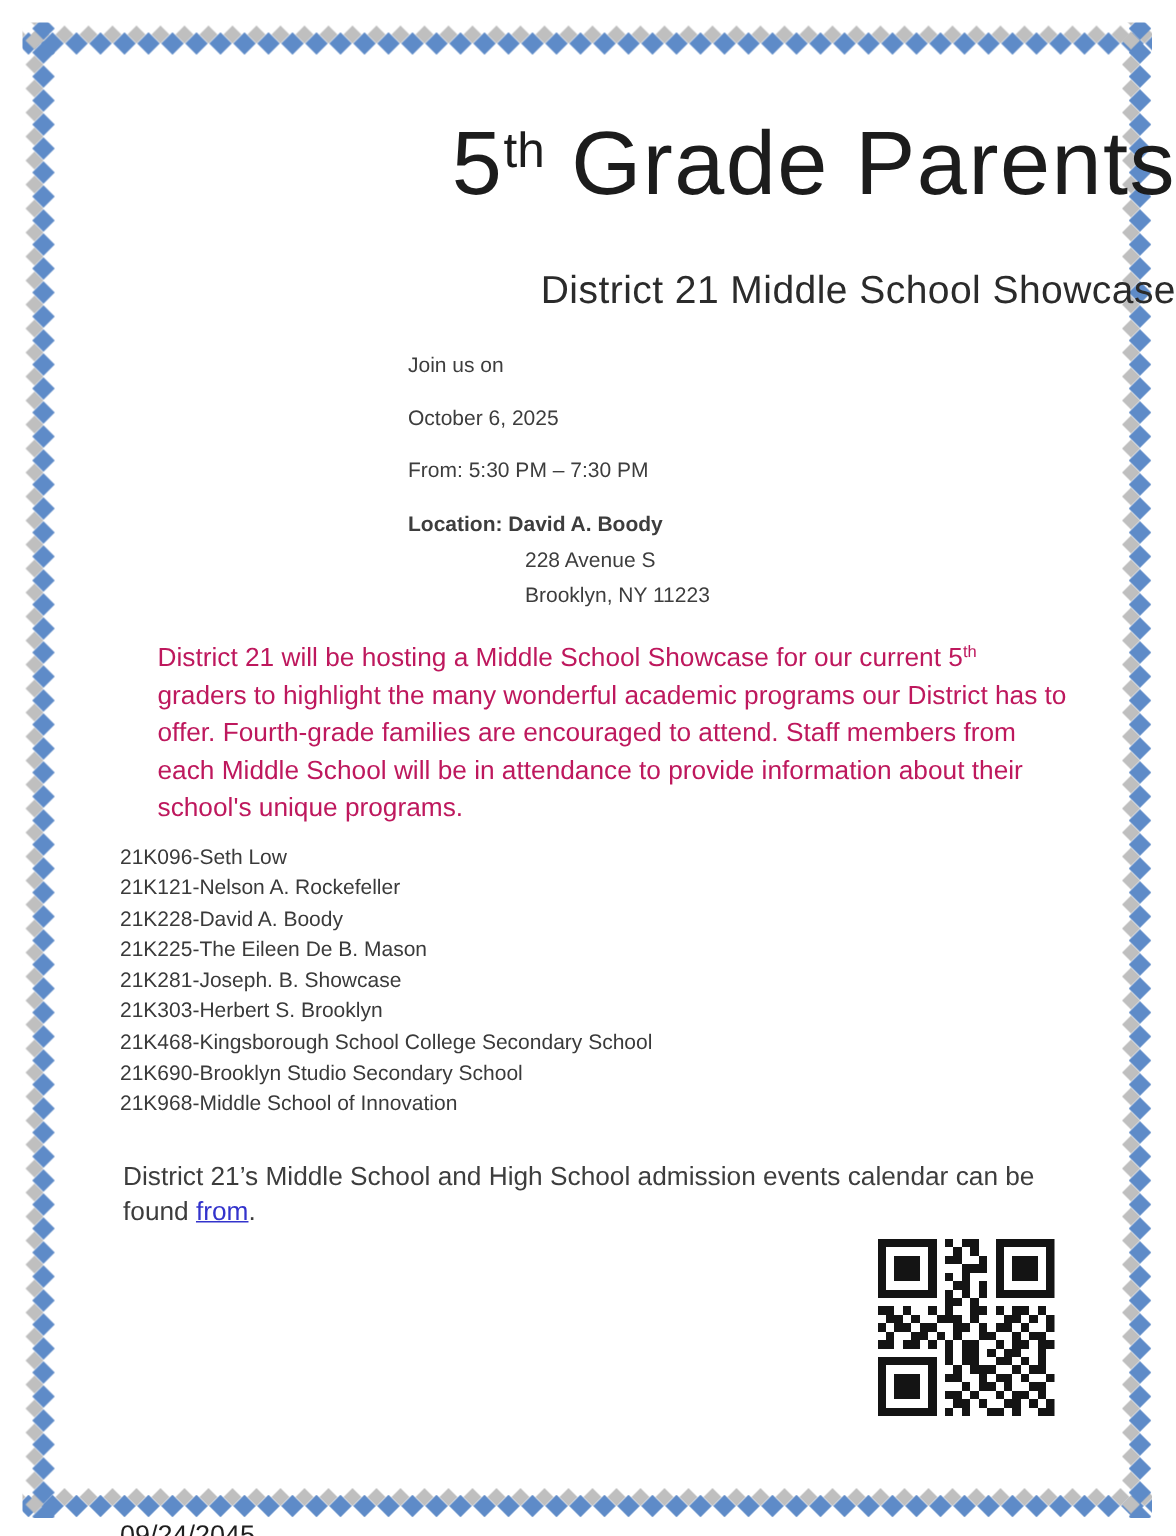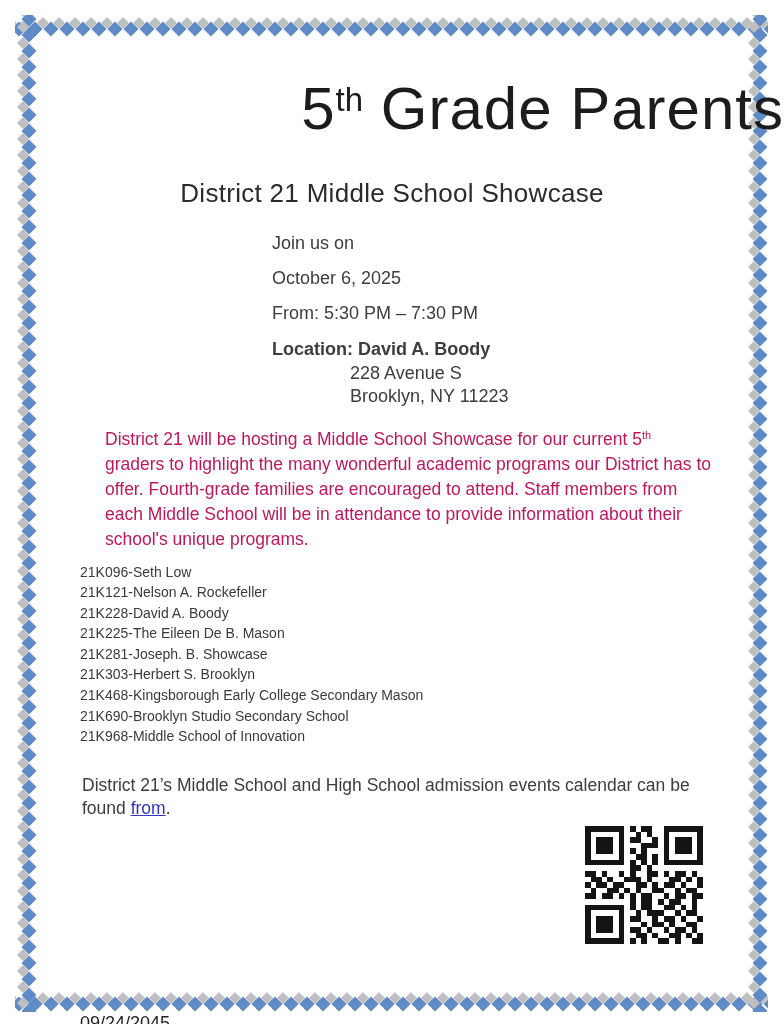--- a/index.html
+++ b/index.html
@@ -14,24 +14,24 @@
     font-family:"Liberation Sans", sans-serif;
   }
   .rope-border{position:absolute;left:0;top:0;z-index:0;}
   .content{position:absolute;inset:0;z-index:1;}
   .page-title{
     margin:76px 0 0 0;text-align:right;
     font-size:60px;font-weight:400;color:#1c1c1c;letter-spacing:1px;line-height:1.1;
   }
   .page-title sup{font-size:33px;vertical-align:18px;letter-spacing:0;}
   .subtitle{
-    margin:36px 0 0 0;text-align:center;
+    margin:36px 0 0 0;text-align:right;
     font-size:26px;font-weight:400;color:#2b2b2b;letter-spacing:.3px;
   }
-  .details{margin:24px 0 0 272px;font-size:18px;color:#3d3d3d;}
+  .details{margin:24px 0 0 272px;font-size:14px;color:#3d3d3d;}
   .details p{margin:0 0 14px 0;line-height:21px;}
   .details .addr{margin:0 0 0 78px;line-height:23.5px;}
   .details .loc{margin-bottom:0;line-height:23.5px;font-weight:bold;}
   .intro{
     margin:14px 72px 0 105px;
     font-size:17.5px;line-height:25px;color:#be185d;
   }
   .intro sup{font-size:11px;vertical-align:6px;}
   .schools{margin:10px 0 0 80px;font-size:14px;line-height:20.6px;color:#3a3a3a;}
   .calendar{
@@ -88,21 +88,21 @@
 
   <p class="intro"><span>District 21 will be hosting a Middle School Showcase for our current 5</span><sup>th</sup><span> graders to highlight the many wonderful academic programs our District has to offer. Fourth-grade families are encouraged to attend. Staff members from each Middle School will be in attendance to provide information about their school's unique programs.</span></p>
 
   <div class="schools">
     <div>21K096-Seth Low</div>
     <div>21K121-Nelson A. Rockefeller</div>
     <div>21K228-David A. Boody</div>
     <div>21K225-The Eileen De B. Mason</div>
     <div>21K281-Joseph. B. Showcase</div>
     <div>21K303-Herbert S. Brooklyn</div>
-    <div>21K468-Kingsborough Early College Secondary Mason</div>
+    <div>21K468-Kingsborough School College Secondary School</div>
     <div>21K690-Brooklyn Studio Secondary School</div>
     <div>21K968-Middle School of Innovation</div>
   </div>
 
   <p class="calendar"><span>District 21’s Middle School and High School admission events calendar can be found </span><a href="#">from</a><span>.</span></p>
 
 </main>
 
 <div class="qr">
     <svg viewBox="0 0 21 21" shape-rendering="crispEdges" fill="#141414">

